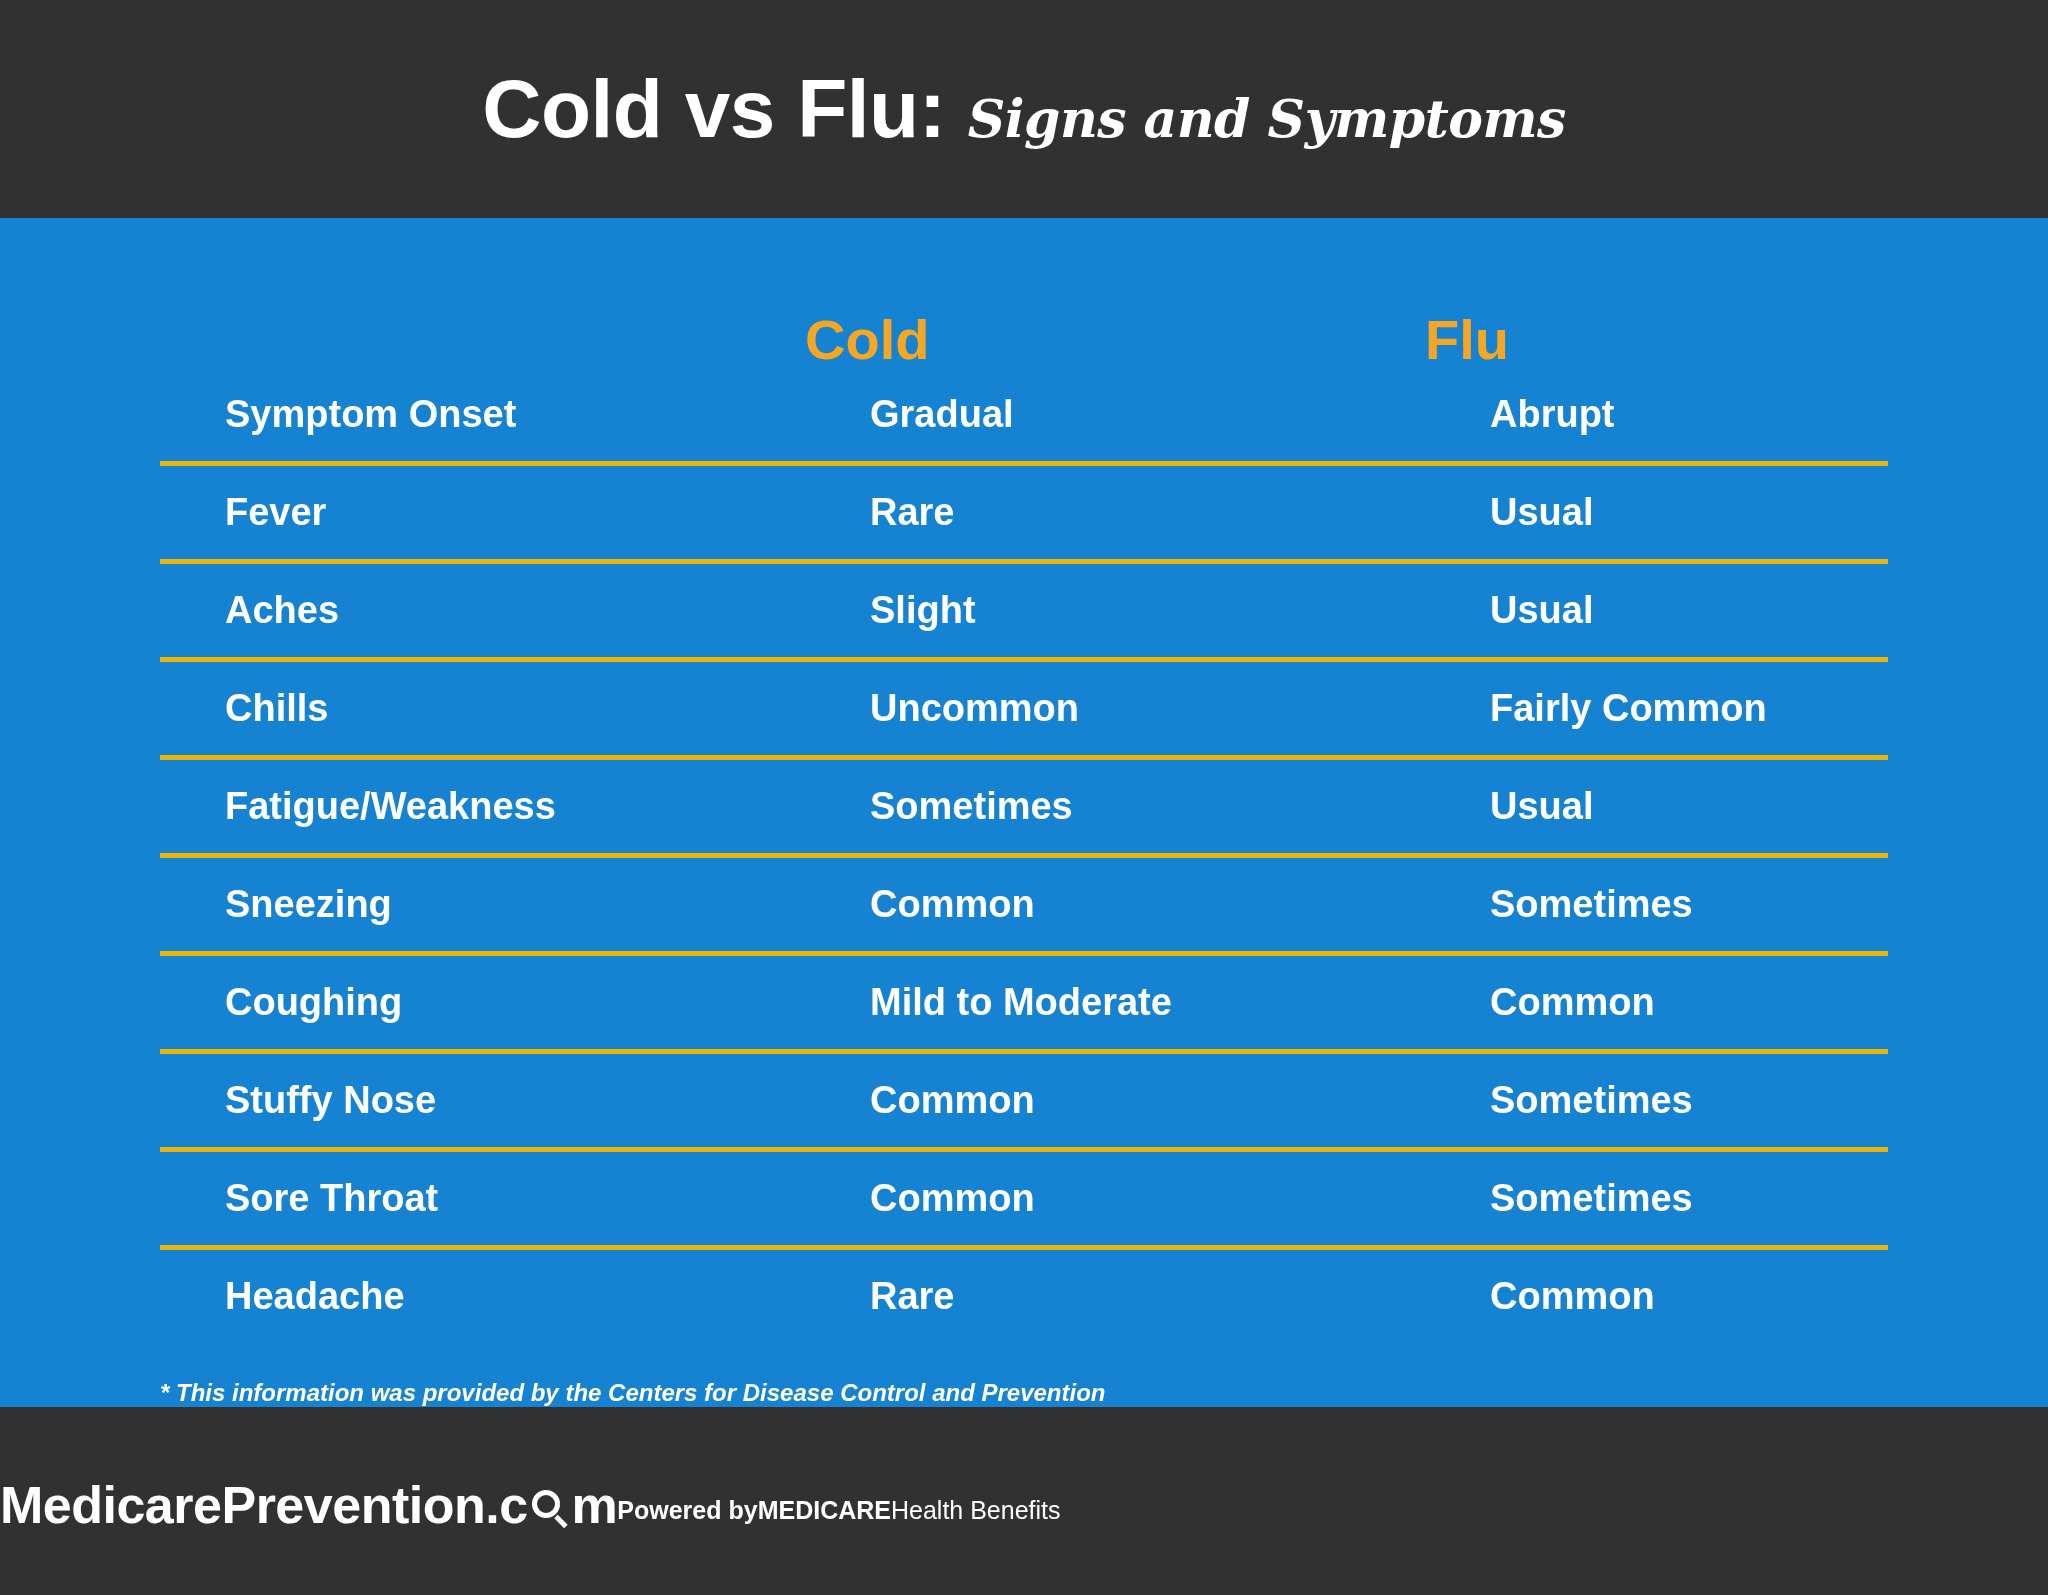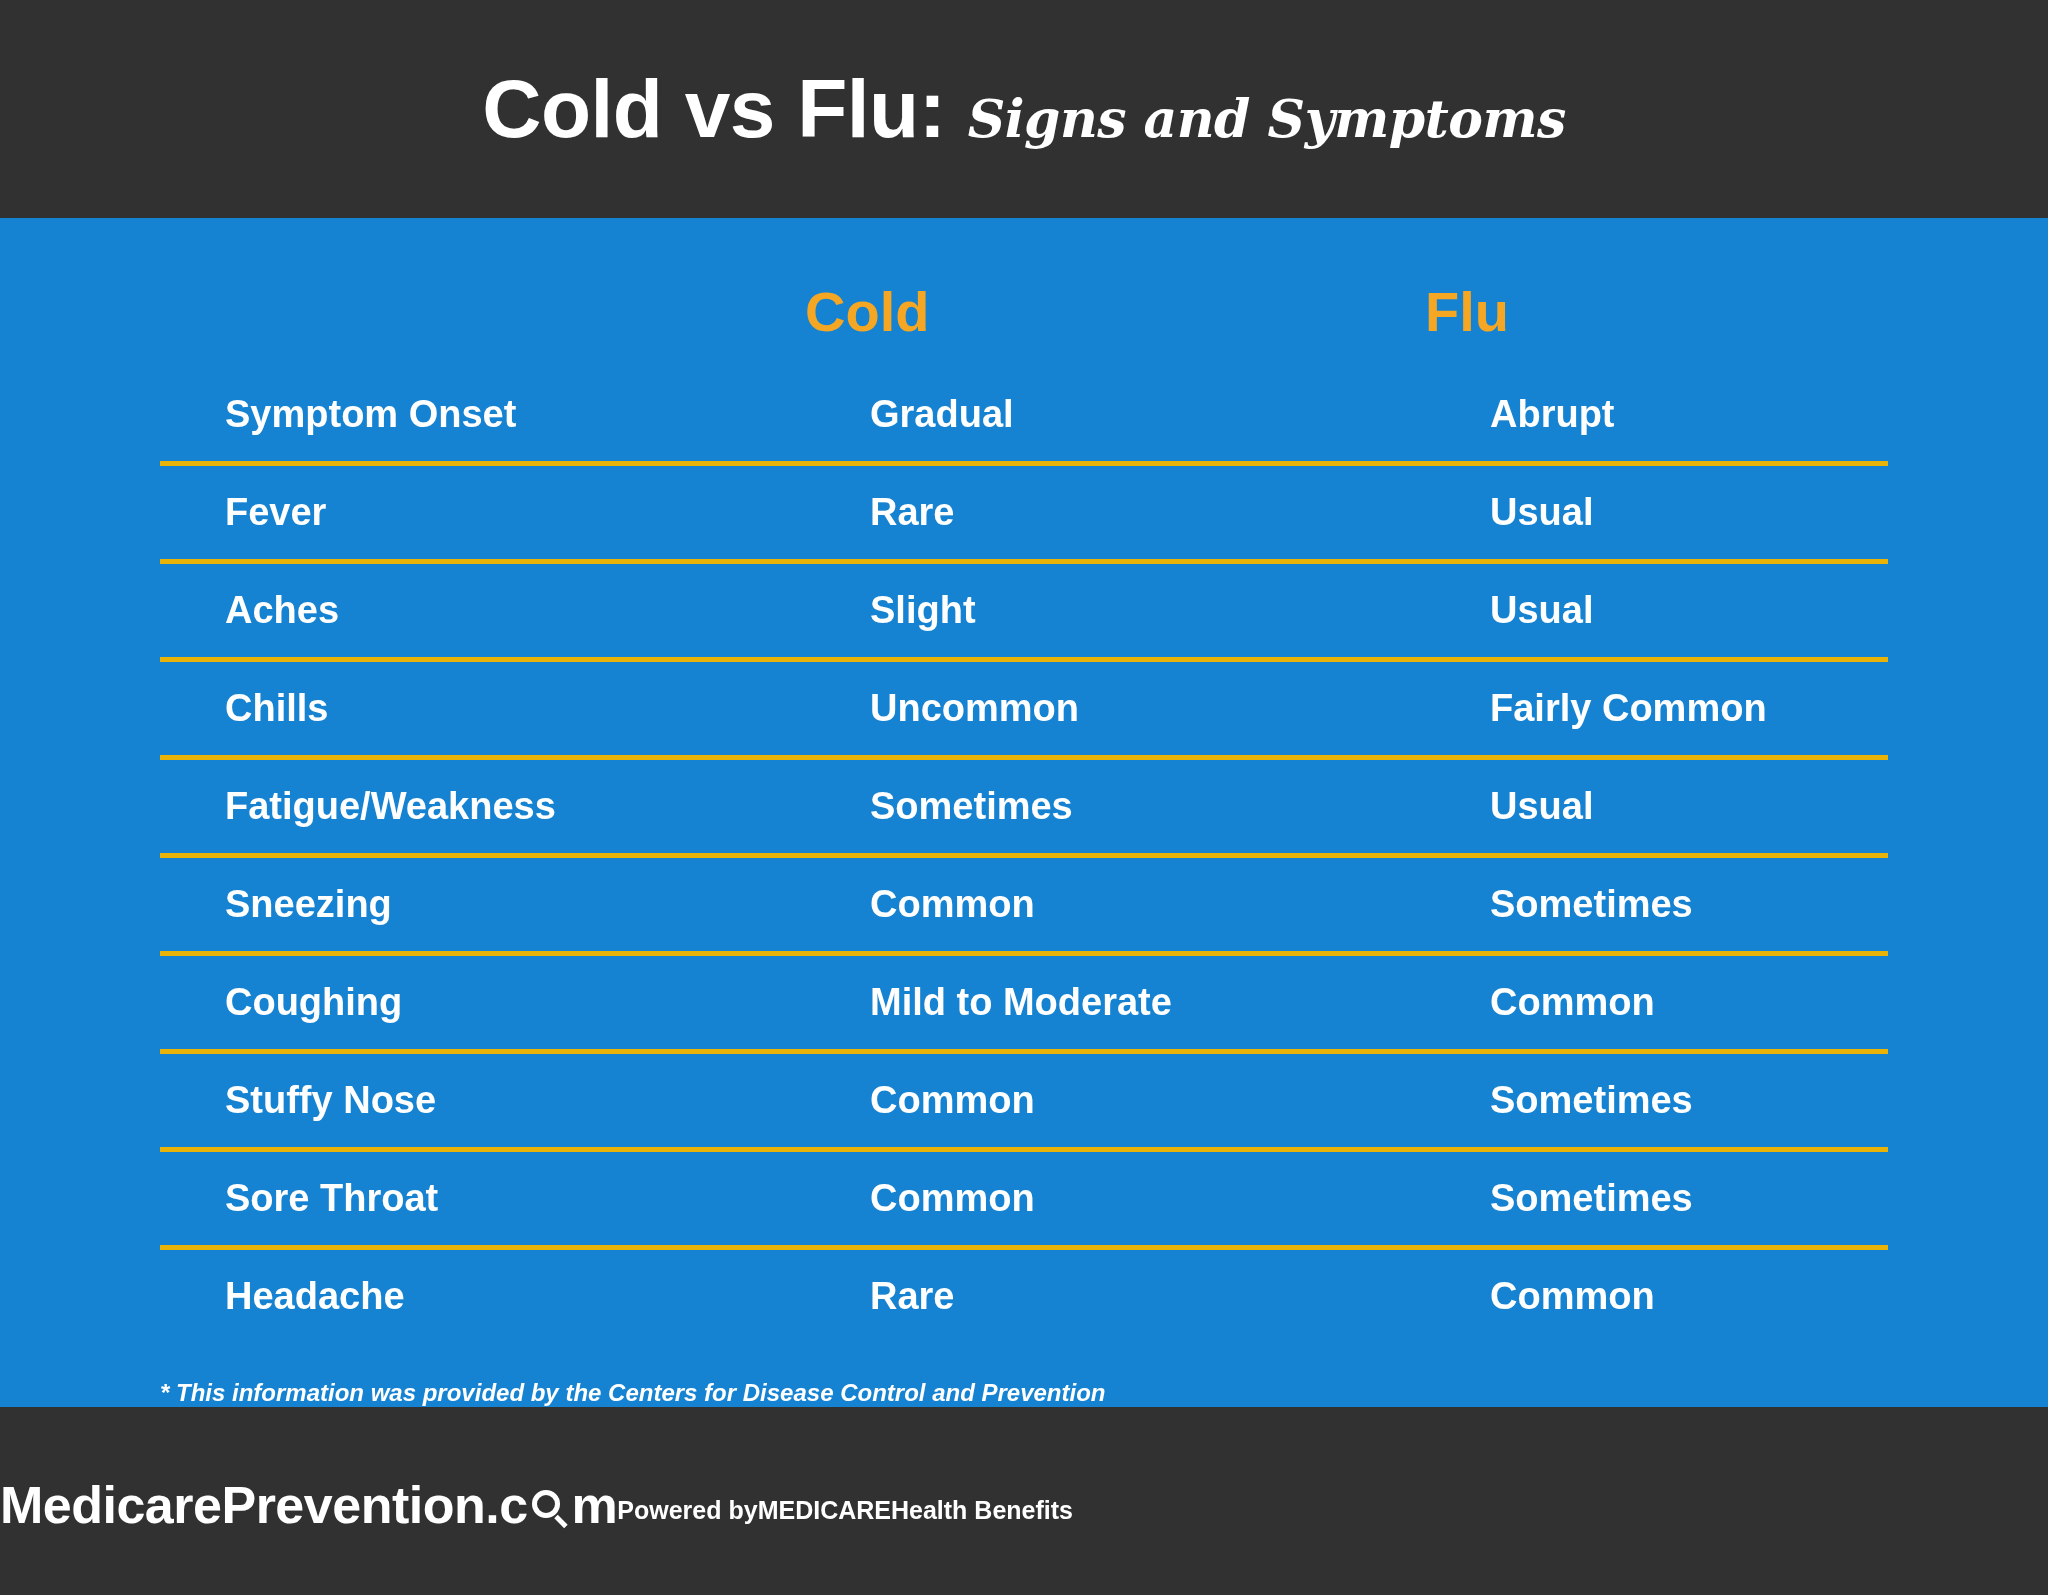--- a/index.html
+++ b/index.html
@@ -50,21 +50,21 @@
   .panel {
     flex: 1 1 auto;
     background: #1583d2;
     position: relative;
     padding: 0 160px;
     box-sizing: border-box;
   }
 
   .col-head-row {
     display: flex;
-    align-items: center;
+    align-items: flex-end;
     height: 150px;
     padding-top: 38px;
     box-sizing: border-box;
   }
   .col-head-spacer {
     width: 645px;
     flex: 0 0 645px;
   }
   .col-head {
     color: #f5a623;
@@ -155,21 +155,21 @@
   .powered {
     margin-top: 12px;
     font-size: 25px;
     color: #ffffff;
     display: flex;
     align-items: center;
     gap: 0;
   }
   .powered .pb { font-weight: bold; }
   .powered .med { font-weight: bold; }
-  .powered .hb { font-weight: bold; }
+  .powered .hb { font-weight: normal; }
 </style>
 </head>
 <body>
 
 <div class="infographic">
 
   <div class="header">
     <div class="header-title">
       <span class="title-bold">Cold vs Flu:</span>
       <span class="title-italic">Signs and Symptoms</span>

